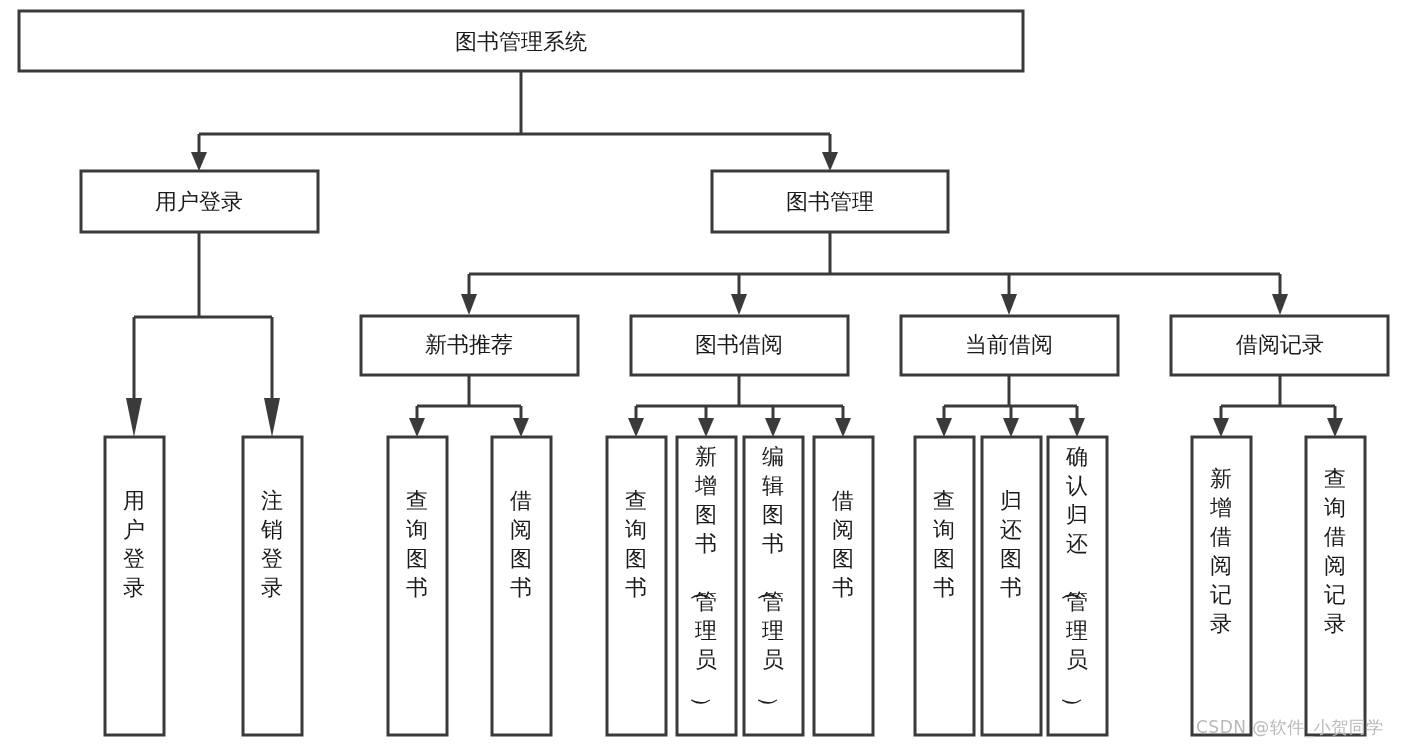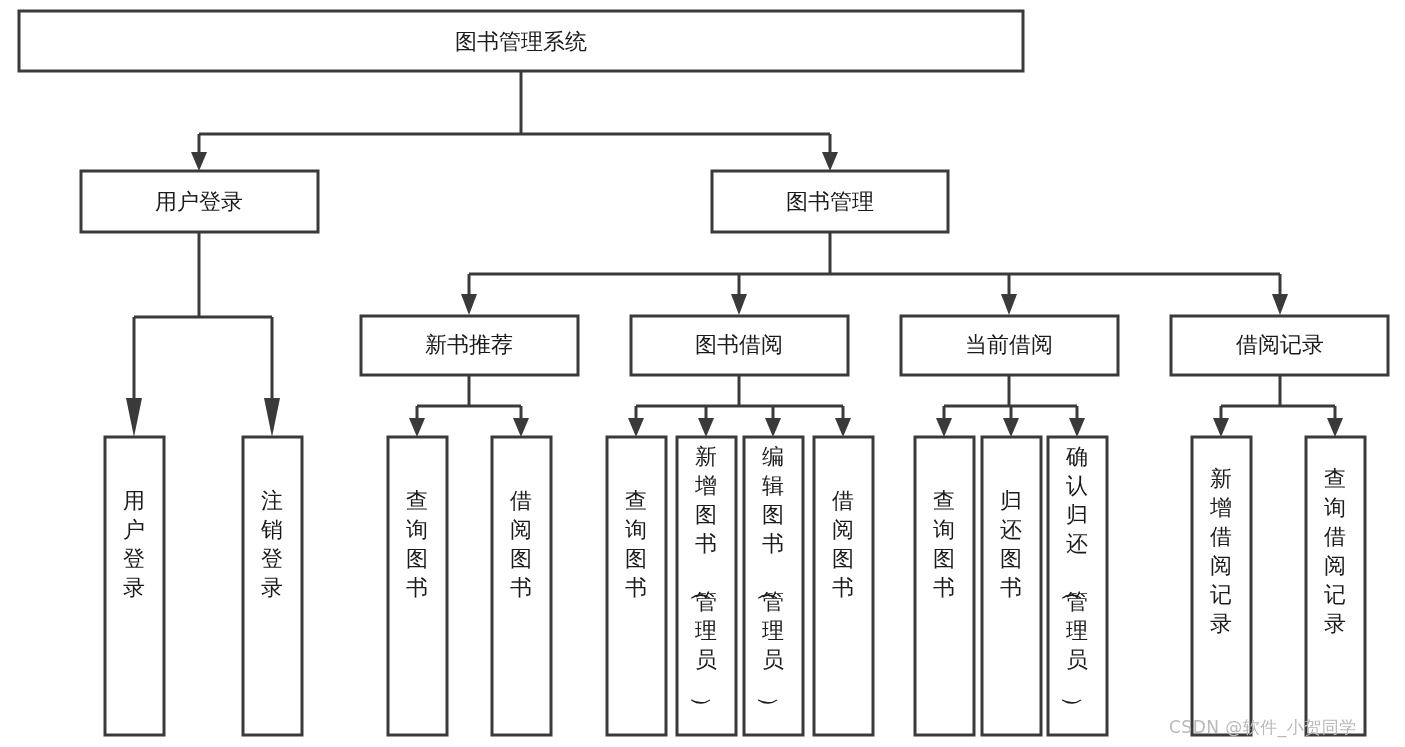--- a/index.html
+++ b/index.html
@@ -231,14 +231,14 @@
       <rect class="node-rect" x="1192" y="437" width="59" height="298"></rect>
       <text class="node-label-vert" x="1221" y="486"><tspan x="1221" dy="0">新</tspan><tspan x="1221" dy="29">增</tspan><tspan x="1221" dy="29">借</tspan><tspan x="1221" dy="29">阅</tspan><tspan x="1221" dy="29">记</tspan><tspan x="1221" dy="29">录</tspan></text>
     </g>
 
     <g>
       <rect class="node-rect" x="1306" y="437" width="59" height="298"></rect>
       <text class="node-label-vert" x="1335" y="486"><tspan x="1335" dy="0">查</tspan><tspan x="1335" dy="29">询</tspan><tspan x="1335" dy="29">借</tspan><tspan x="1335" dy="29">阅</tspan><tspan x="1335" dy="29">记</tspan><tspan x="1335" dy="29">录</tspan></text>
     </g>
   </svg>
 
-  <div class="watermark" style="left:1169px; top:716px;text-align:center;">CSDN @软件_小贺同学</div>
+  <div class="watermark" style="left:1196px; top:716px;text-align:center;">CSDN @软件_小贺同学</div>
 </div>
 
 </body></html>

